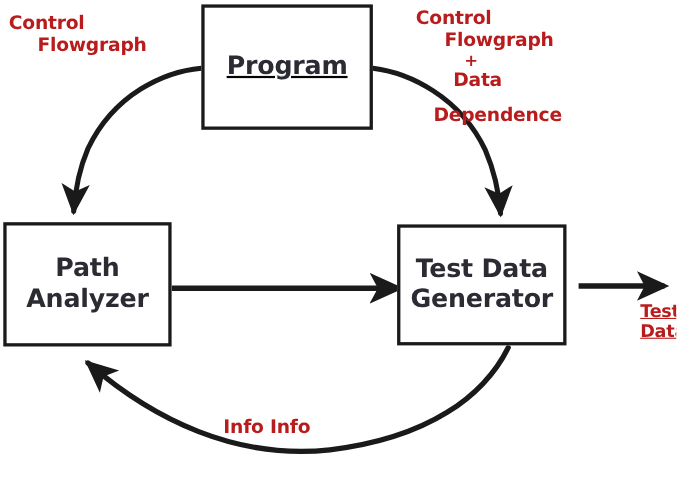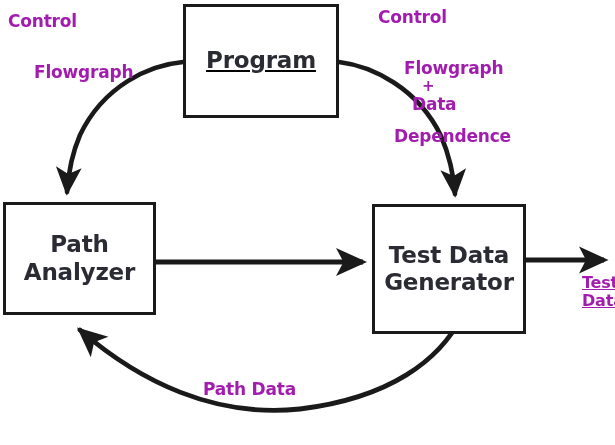--- a/index.html
+++ b/index.html
@@ -38,46 +38,46 @@
   .node-line {
     color: #2b2b33;
     font-size: 23px;
     line-height: 1.18;
     font-weight: 600;
     letter-spacing: -0.2px;
     white-space: nowrap;
   }
   .edge-label {
     position: absolute;
-    color: #a21caf;
+    color: #b91c1c;
     font-size: 17px;
     font-weight: 700;
     line-height: 1.15;
     white-space: nowrap;
     z-index: 4;
     letter-spacing: -0.2px;
   }
   .edge-label.small {
     font-size: 16px;
   }
   .lbl-line {
     display: block;
   }
-  .indent-1 { padding-left: 26px; margin-top: 31px; }
+  .indent-1 { padding-left: 26px; }
   .indent-2 { padding-left: 34px; }
   .indent-3 { padding-left: 16px; margin-top: 12px; }
   .plus-line {
     padding-left: 44px;
     font-size: 15px;
   }
 
   
   #node-program-analyzer { left: 183px; top: 4px;   width: 156px; height: 114px; text-decoration: underline; }
   #node-path-selector    { left: 3px;   top: 202px; width: 153px; height: 113px; }
-  #node-test-data-gen    { left: 372px; top: 204px; width: 154px; height: 130px; justify-content: center; }
+  #node-test-data-gen    { left: 361px; top: 204px; width: 154px; height: 110px; justify-content: center; }
 
   
   #label-control-flowgraph-left  { left: 8px;   top: 12px; }
   #label-control-flowgraph-right { left: 378px; top: 8px; }
   #label-selected-paths          { left: 187px; top: 276px; }
   #label-path-info               { left: 203px; top: 380px; }
   #label-test-data               { left: 582px; top: 274px; text-decoration: underline; }
 </style>
 </head>
 <body>
@@ -126,20 +126,20 @@
 
   <div class="edge-label" id="label-control-flowgraph-right">
     <span class="lbl-line">Control</span>
     <span class="lbl-line indent-1">Flowgraph</span>
     <span class="lbl-line plus-line">+</span>
     <span class="lbl-line indent-2">Data</span>
     <span class="lbl-line indent-3">Dependence</span>
   </div>
 
 
-  <div class="edge-label" id="label-path-info">Path Data</div>
+  <div class="edge-label" id="label-path-info">Info Info</div>
 
   <div class="edge-label small" id="label-test-data">
     <span class="lbl-line">Test</span>
     <span class="lbl-line">Data</span>
   </div>
 
 </div>
 
 </body></html>

